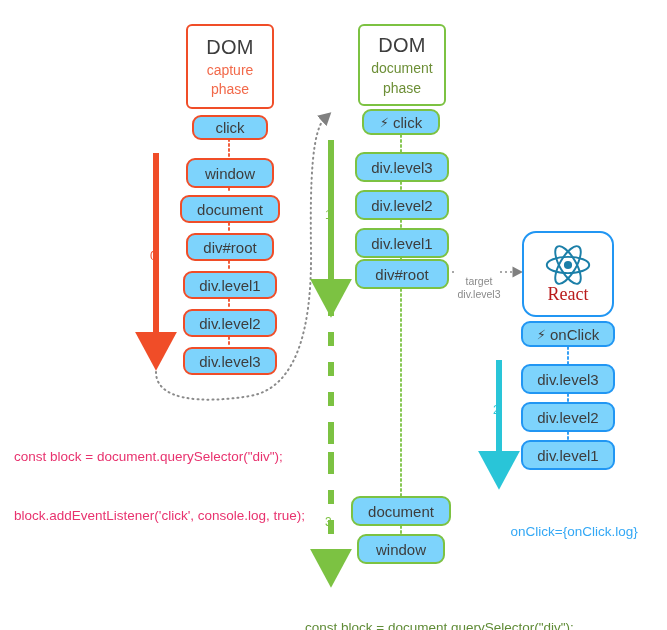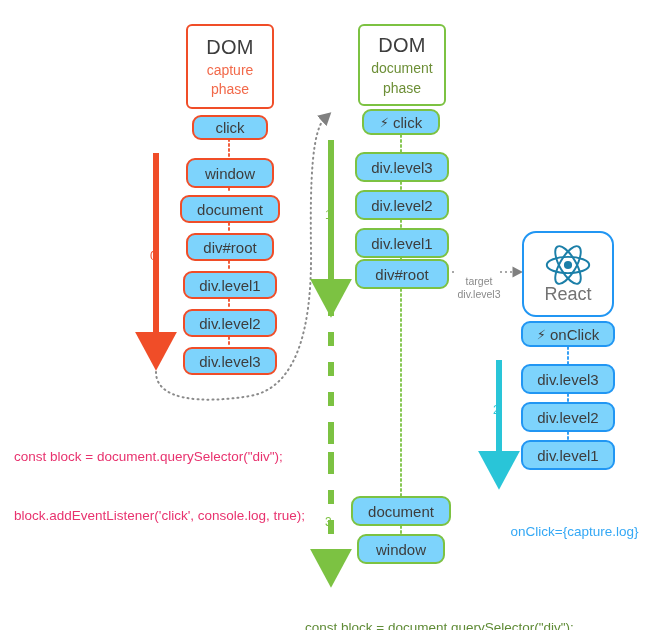--- a/index.html
+++ b/index.html
@@ -28,21 +28,21 @@
   .phase-title{font-size:20px;color:#3d3d3d;line-height:1.25;letter-spacing:.3px;}
   .phase-sub{font-size:14px;line-height:1.25;margin-top:2px;}
   .phase-sub.red{color:#f2694a;}
   .phase-sub.green{color:#6d8f37;}
   .bolt{font-size:13px;margin-right:4px;line-height:1;}
   .react-box{
     position:absolute;box-sizing:border-box;border:2px solid #2196f3;
     border-radius:14px;background:#fff;
     display:flex;flex-direction:column;align-items:center;justify-content:center;
   }
-  .react-label{font-size:18px;color:#737373;margin-top:-2px;}
+  .react-label{font-size:18px;color:#b91c1c;margin-top:-2px;font-family:Liberation Serif, serif;}
   .codeblock{position:absolute;font-size:13.5px;line-height:1.45;white-space:pre;}
   .code-pink{color:#e8326e;}
   .code-green{color:#5f8b36;}
   .code-blue{color:#34a8f5;}
   .arrow-num{position:absolute;font-size:12px;}
   .arrow-num.red{color:#f04d28;}
   .arrow-num.green{color:#7cc242;}
   .arrow-num.blue{color:#29c5d8;}
   .tgt-label{position:absolute;font-size:10.5px;color:#8a8a8a;text-align:center;line-height:1.25;}
 </style>
@@ -225,15 +225,15 @@
   <div>const block = document.querySelector("div");</div>
   <div>block.addEventListener('click', console.log, true);</div>
 </div>
 
 <div class="codeblock code-green" style="left:305px;top:579px;">
   <div>const block = document.querySelector("div");</div>
   
 </div>
 
 <div class="codeblock code-blue" style="left:503px;top:483px;">
-  <div>  onClick={capture.log}</div>
+  <div>  onClick={onClick.log}</div>
   
 </div>
 
 </body></html>

